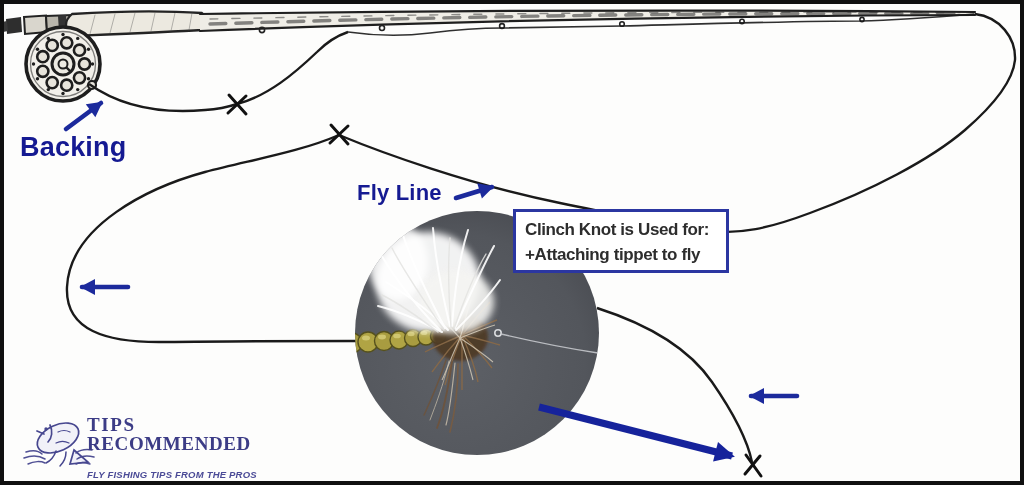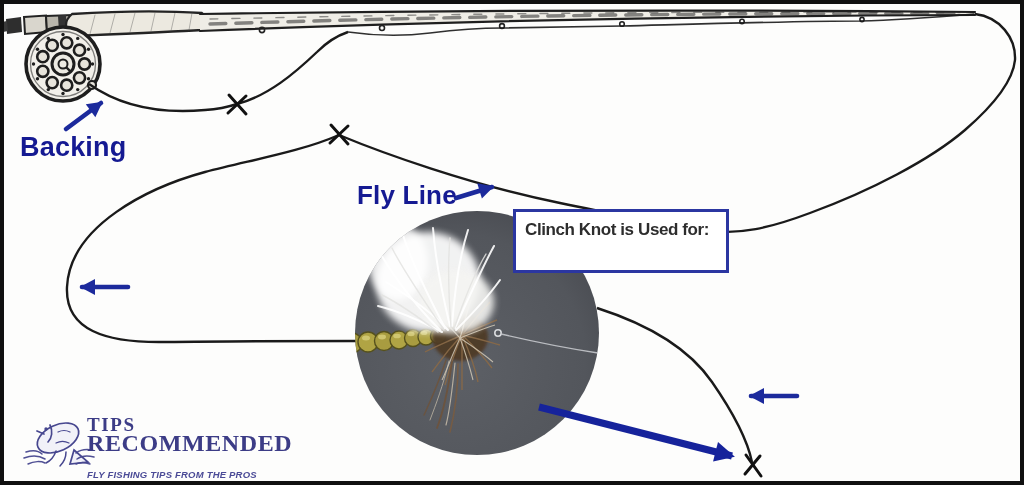--- a/index.html
+++ b/index.html
@@ -47,21 +47,21 @@
   .logo .l1{
     font-family:"Liberation Serif", serif;
     font-weight:bold;
     font-size:19px;
     letter-spacing:1.6px;
     line-height:18px;
   }
   .logo .l2{
     font-family:"Liberation Serif", serif;
     font-weight:bold;
-    font-size:24px;
+    font-size:19px;
     letter-spacing:0.6px;
     line-height:19px;
   }
   .logo .tag{
     font-style:italic;
     font-weight:bold;
     font-size:9.5px;
     letter-spacing:0.2px;
     color:#4a4a96;
     margin-top:16px;
@@ -293,24 +293,25 @@
         <path d="M92 450 C86 449 80 450 76 453"></path>
         <path d="M94 457 C87 455 81 456 77 459"></path>
         <path d="M90 464 C85 462 80 462 76 464"></path>
       </g>
     </g>
 
     <rect x="2" y="2" width="1020" height="481" fill="none" stroke="#101010" stroke-width="4"></rect>
   </svg>
 
   <div class="lbl" style="left:20px;top:132px;font-size:27px;text-align:center;">Backing</div>
-  <div class="lbl" style="left:357px;top:180px;font-size:26px;">Fly Line</div>
+  <div class="lbl" style="left:357px;top:180px;font-size:22px;">Fly Line</div>
 
   <div class="callout">
     <div>Clinch Knot is Used for:</div>
+    <div>+Attaching tippet to fly</div>
   </div>
 
   <div class="logo">
     <div class="l1">TIPS</div>
     <div class="l2">RECOMMENDED</div>
     <div class="tag">FLY FISHING TIPS FROM THE PROS</div>
   </div>
 
 </div>
 

